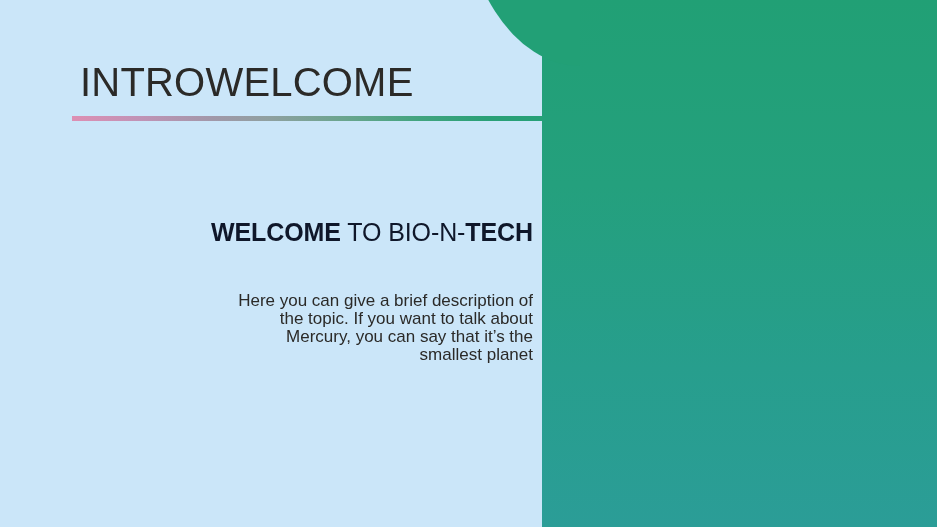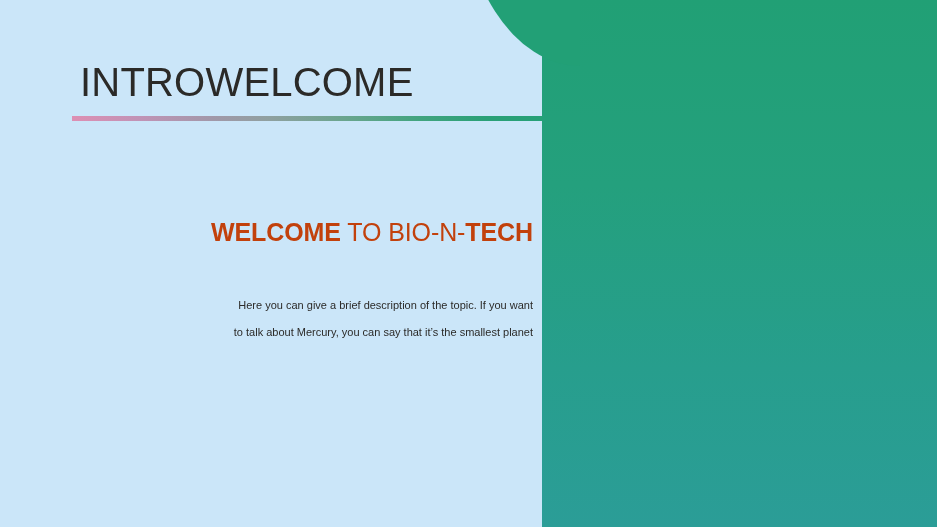--- a/index.html
+++ b/index.html
@@ -86,35 +86,35 @@
     left: 120px;
     top: 216px;
     width: 413px;
     text-align: right;
   }
 
   .subtitle {
     margin: 0;
     font-size: 25px;
     line-height: 32px;
-    color: #c2410c;
+    color: #0f172a;
     font-weight: 400;
     letter-spacing: -0.1px;
     white-space: nowrap;
     text-align: right;
   }
   .subtitle .strong {
     font-weight: 700;
   }
 
   .body-copy {
     margin: 0;
     padding-top: 44px;
-    font-size: 11px;
-    line-height: 27px;
+    font-size: 17px;
+    line-height: 18px;
     color: #2b2a28;
     font-weight: 400;
     text-align: right;
     max-width: 300px;
     margin-left: auto;
   }
 </style>
 </head>
 <body>
 

